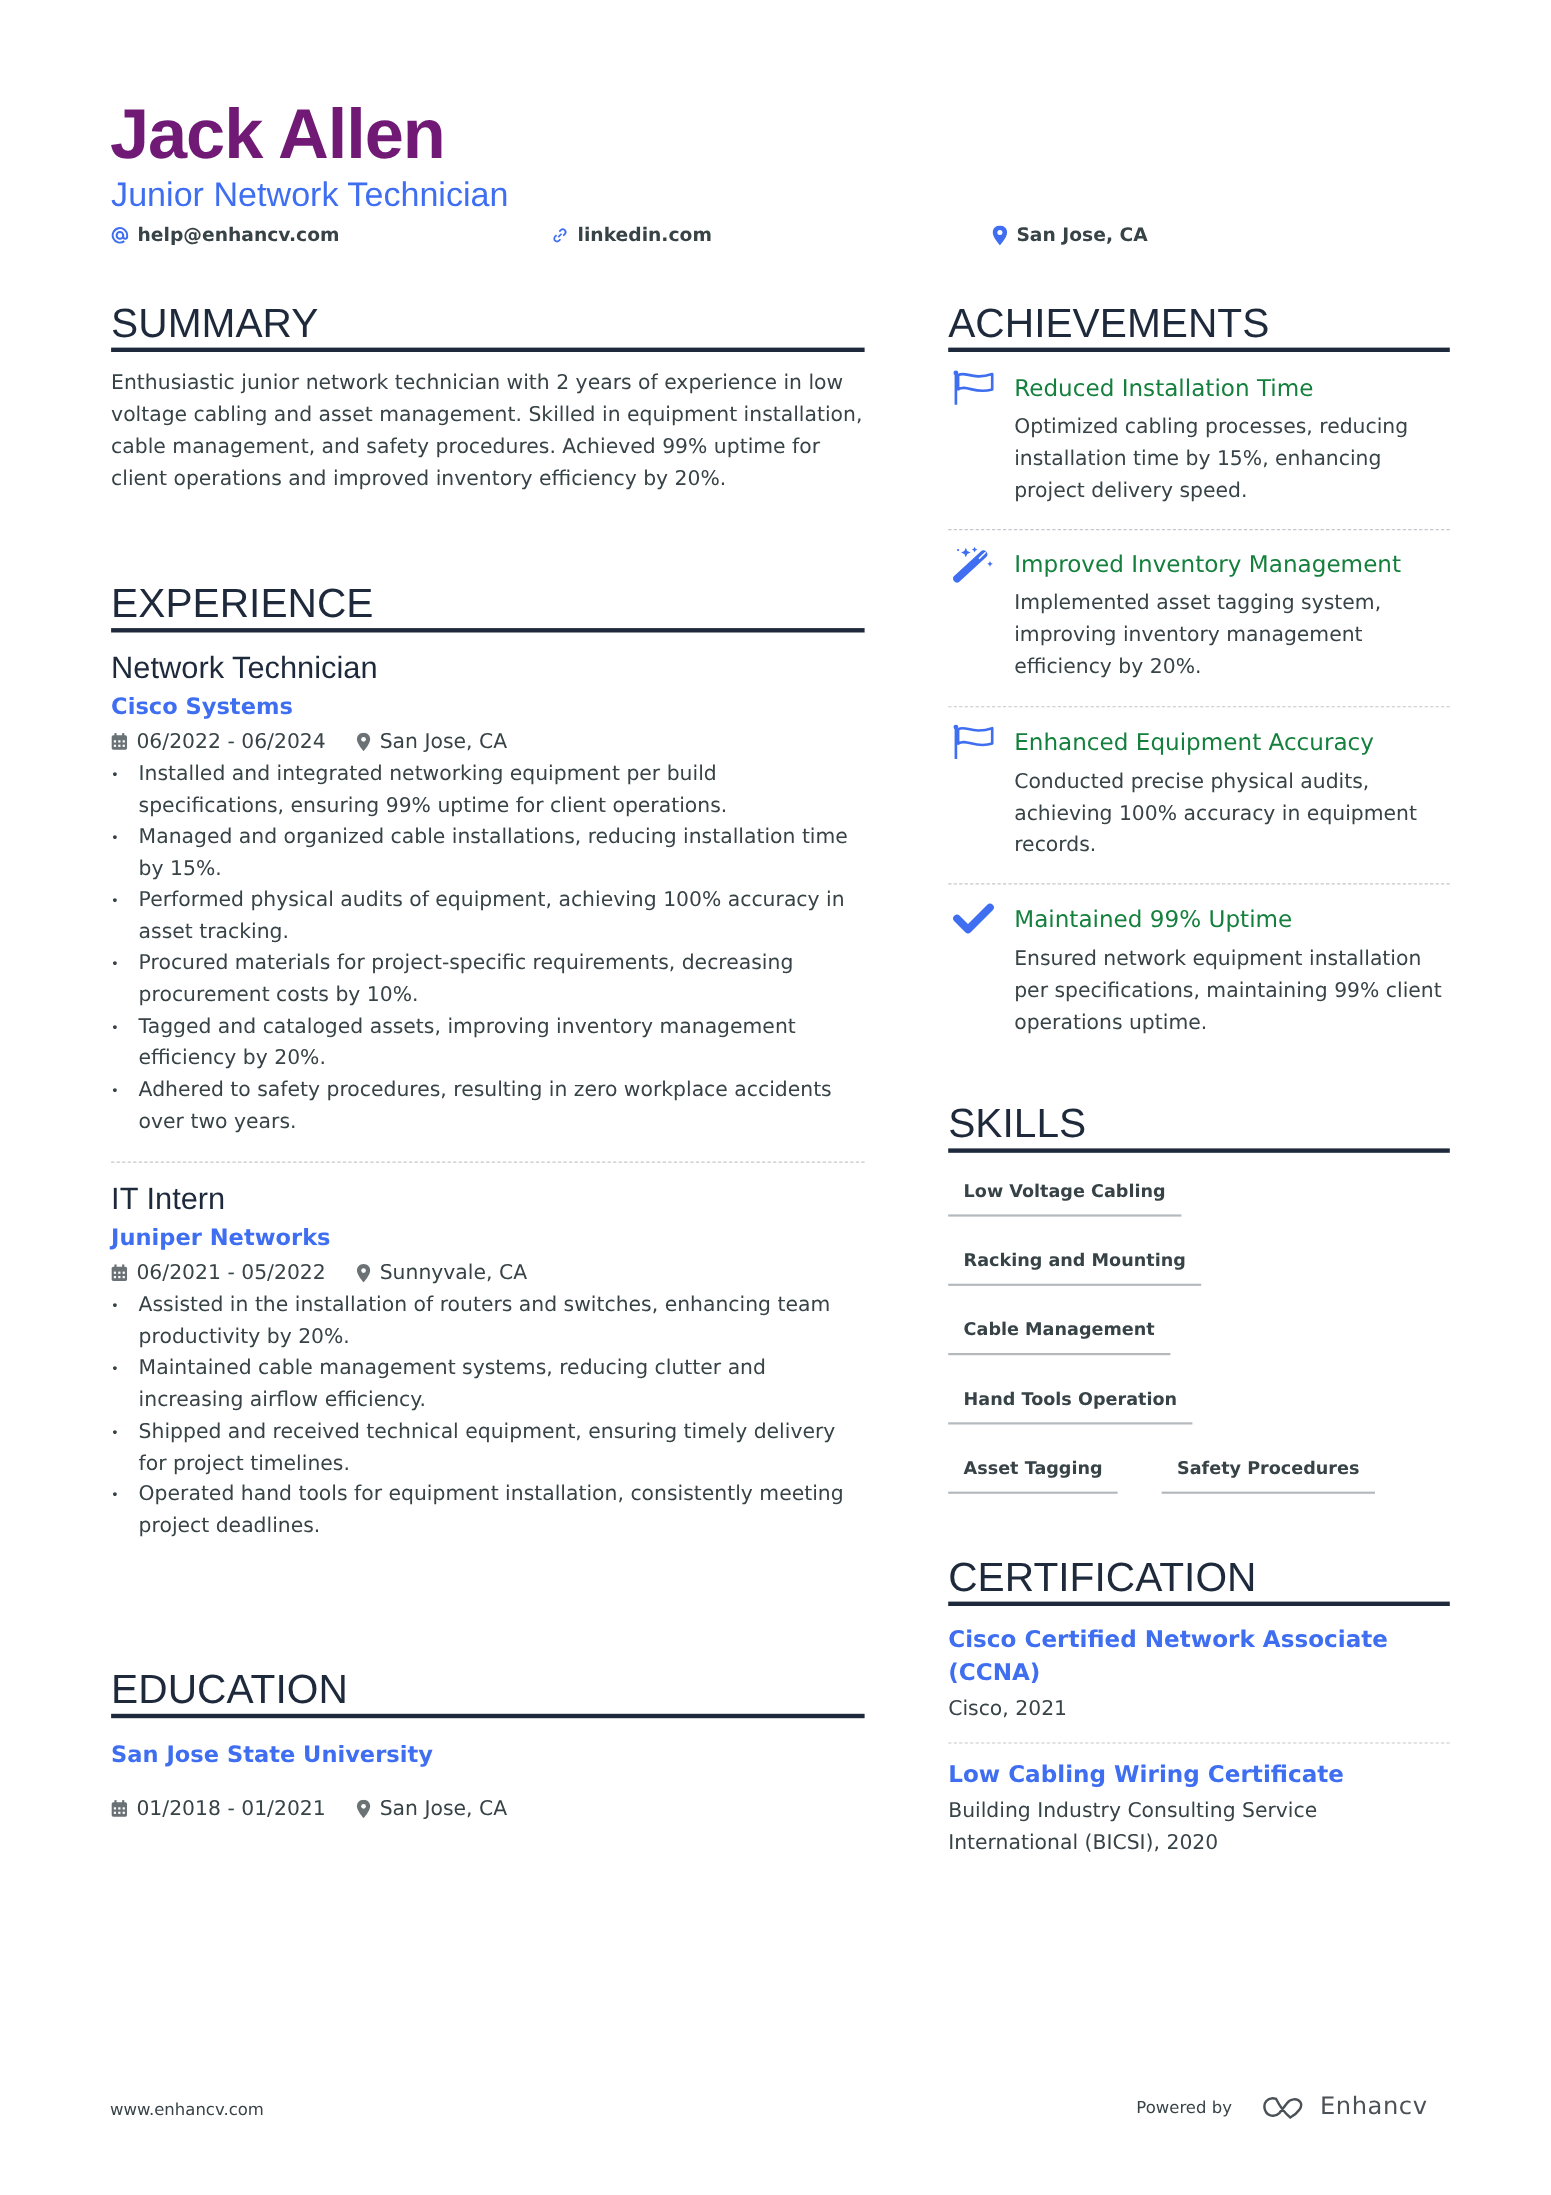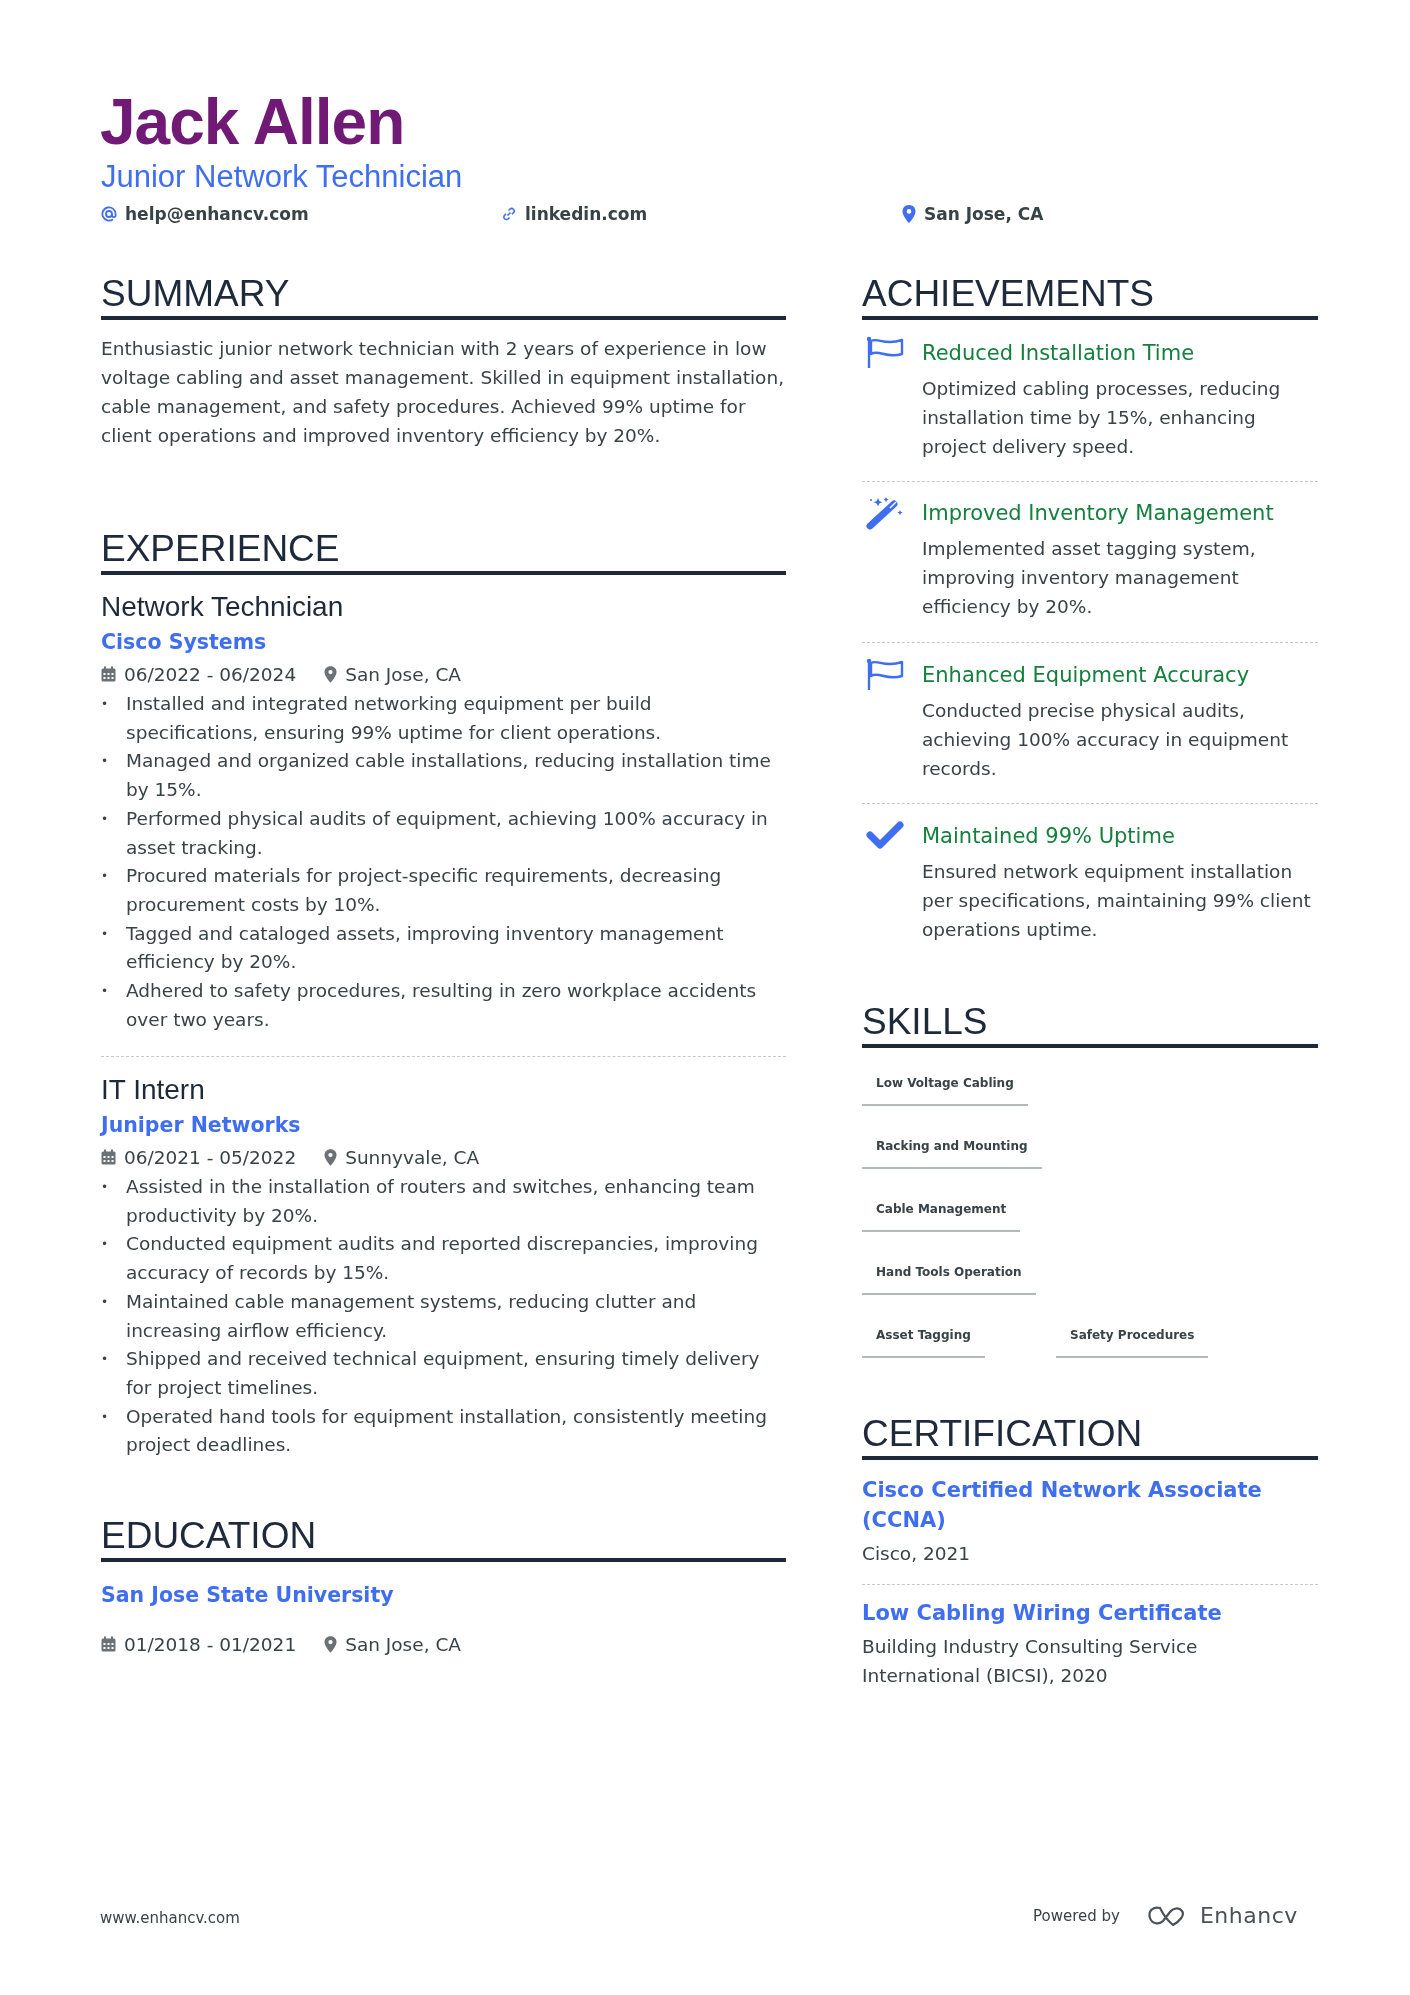--- a/index.html
+++ b/index.html
@@ -70,21 +70,21 @@
   .ach .icon { position: absolute; left: 4px; top: 2px; width: 38px; height: 34px; }
   .ach .ach-title {
     position: absolute; left: 60px; top: 4px; font-size: 21px; font-weight: normal; color: #15803d; line-height: 30px;
   }
   .ach .ach-desc {
     position: absolute; left: 60px; top: 40px; width: 400px; font-size: 18.5px; line-height: 29px; color: #384347;
   }
 
   
   .skill {
-    position: absolute; font-size: 12px; font-weight: bold; color: #384347;
+    position: absolute; font-size: 16px; font-weight: bold; color: #384347;
     padding: 0 14px 6px 14px; border-bottom: 2px solid #b4b9bd; line-height: 30px;
   }
 
   
   .cert-title { font-size: 21px; font-weight: bold; color: #3f6ff0; line-height: 30px; }
   .cert-sub { font-size: 18.5px; line-height: 29px; color: #384347; }
 
   
   .footer-left { left: 100px; top: 1909px; font-size: 15px; color: #384347; }
   .footer-right { left: 1033px; top: 1903px; display: flex; align-items: center; font-size: 15px; color: #384347; }
@@ -187,21 +187,20 @@
     <span class="meta-item">
       <svg width="13" height="17" viewBox="0 0 14 18">
           <path d="M7 0C3.2 0 0.5 2.8 0.5 6.4 0.5 11 7 18 7 18s6.5-7 6.5-11.6C13.5 2.8 10.8 0 7 0z" fill="#6b7276"></path>
           <circle cx="7" cy="6.4" r="2.3" fill="#fff"></circle>
         </svg>
       <span>Sunnyvale, CA</span>
     </span>
   </div>
   <ul class="bullets" style="margin-top:2px;">
     <li>Assisted in the installation of routers and switches, enhancing team productivity by 20%.</li>
-    <li>Conducted equipment audits and reported discrepancies, improving accuracy of records by 15%.</li>
     <li>Maintained cable management systems, reducing clutter and increasing airflow efficiency.</li>
     <li>Shipped and received technical equipment, ensuring timely delivery for project timelines.</li>
     <li>Operated hand tools for equipment installation, consistently meeting project deadlines.</li>
   </ul>
 </div>
 
 <div class="abs section-head left-col" style="top:1514px;">EDUCATION</div>
 <div class="abs left-col" style="top:1578px;">
   <div class="company" style="margin-top:2px;">San Jose State University</div>
   <div class="meta-row" style="margin-top:20px;">

